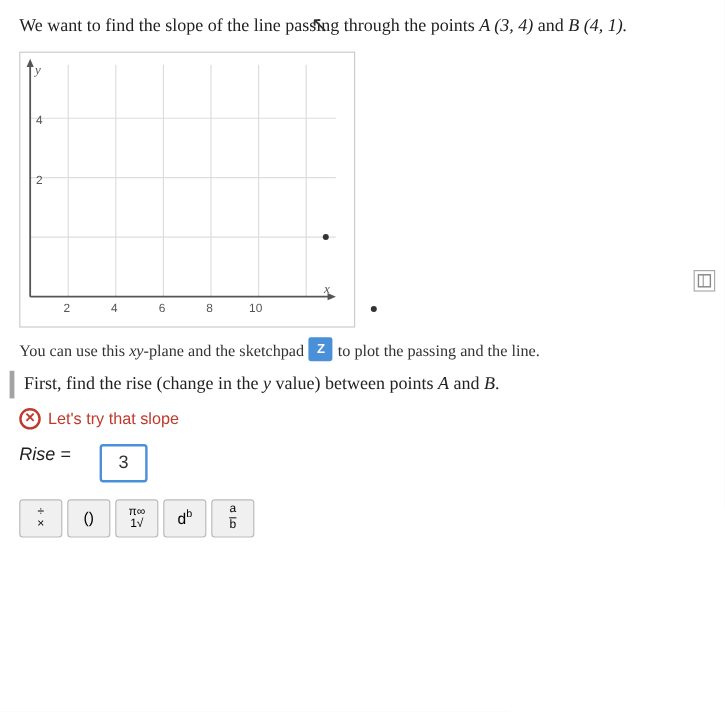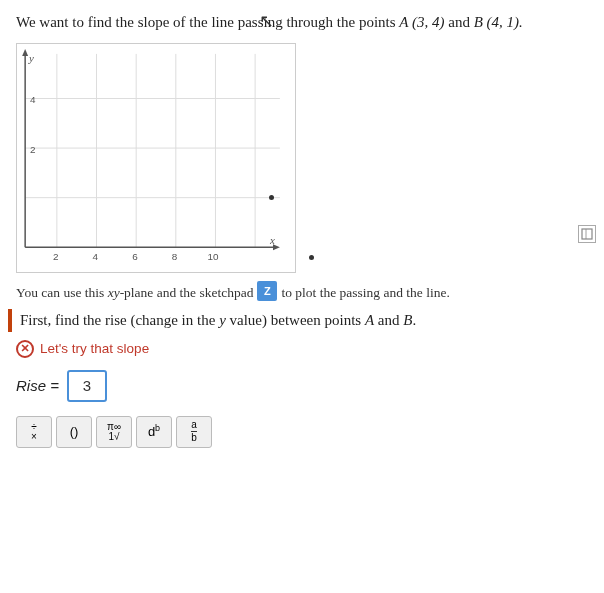--- a/index.html
+++ b/index.html
@@ -67,21 +67,21 @@
       display: flex;
       align-items: center;
       justify-content: center;
       cursor: pointer;
       background: #fff;
     }
     .section-title {
       font-size: 15px;
       margin-bottom: 8px;
       line-height: 1.5;
-      border-left: 4px solid #c2410c;
+      border-left: 4px solid #a3a3a3;
       padding-left: 8px;
       margin-left: -8px;
     }
     .try-again {
       display: flex;
       align-items: center;
       gap: 6px;
       color: #c0392b;
       font-size: 13.5px;
       font-family: sans-serif;
@@ -95,22 +95,22 @@
       display: flex;
       align-items: center;
       justify-content: center;
       font-size: 11px;
       font-weight: bold;
       color: #c0392b;
       flex-shrink: 0;
     }
     .rise-row {
       display: flex;
-      align-items: center;
-      gap: 8px;
+      align-items: flex-start;
+      gap: 24px;
       margin-bottom: 14px;
       font-size: 15px;
       font-family: sans-serif;
     }
     .rise-label {
       font-style: italic;
     }
     .rise-input {
       width: 40px;
       height: 32px;

